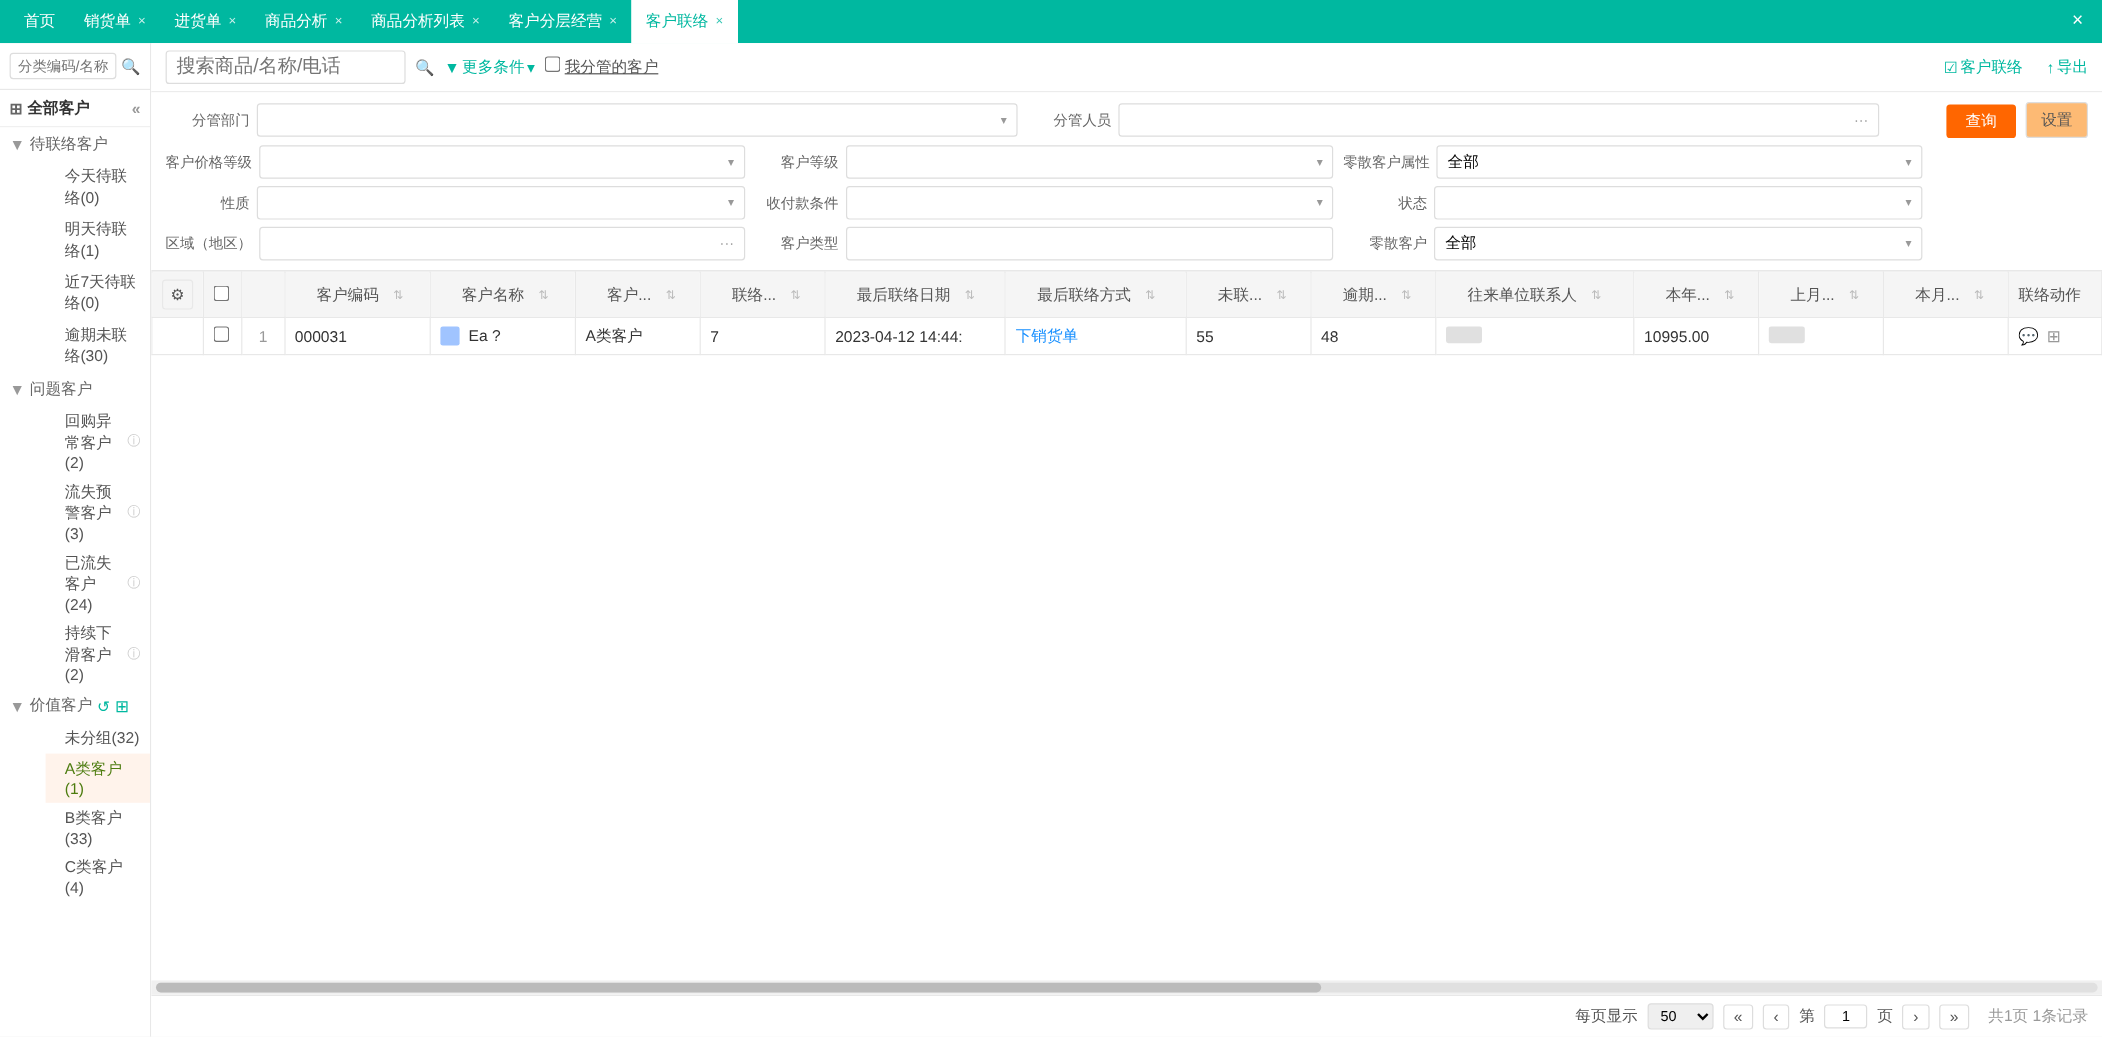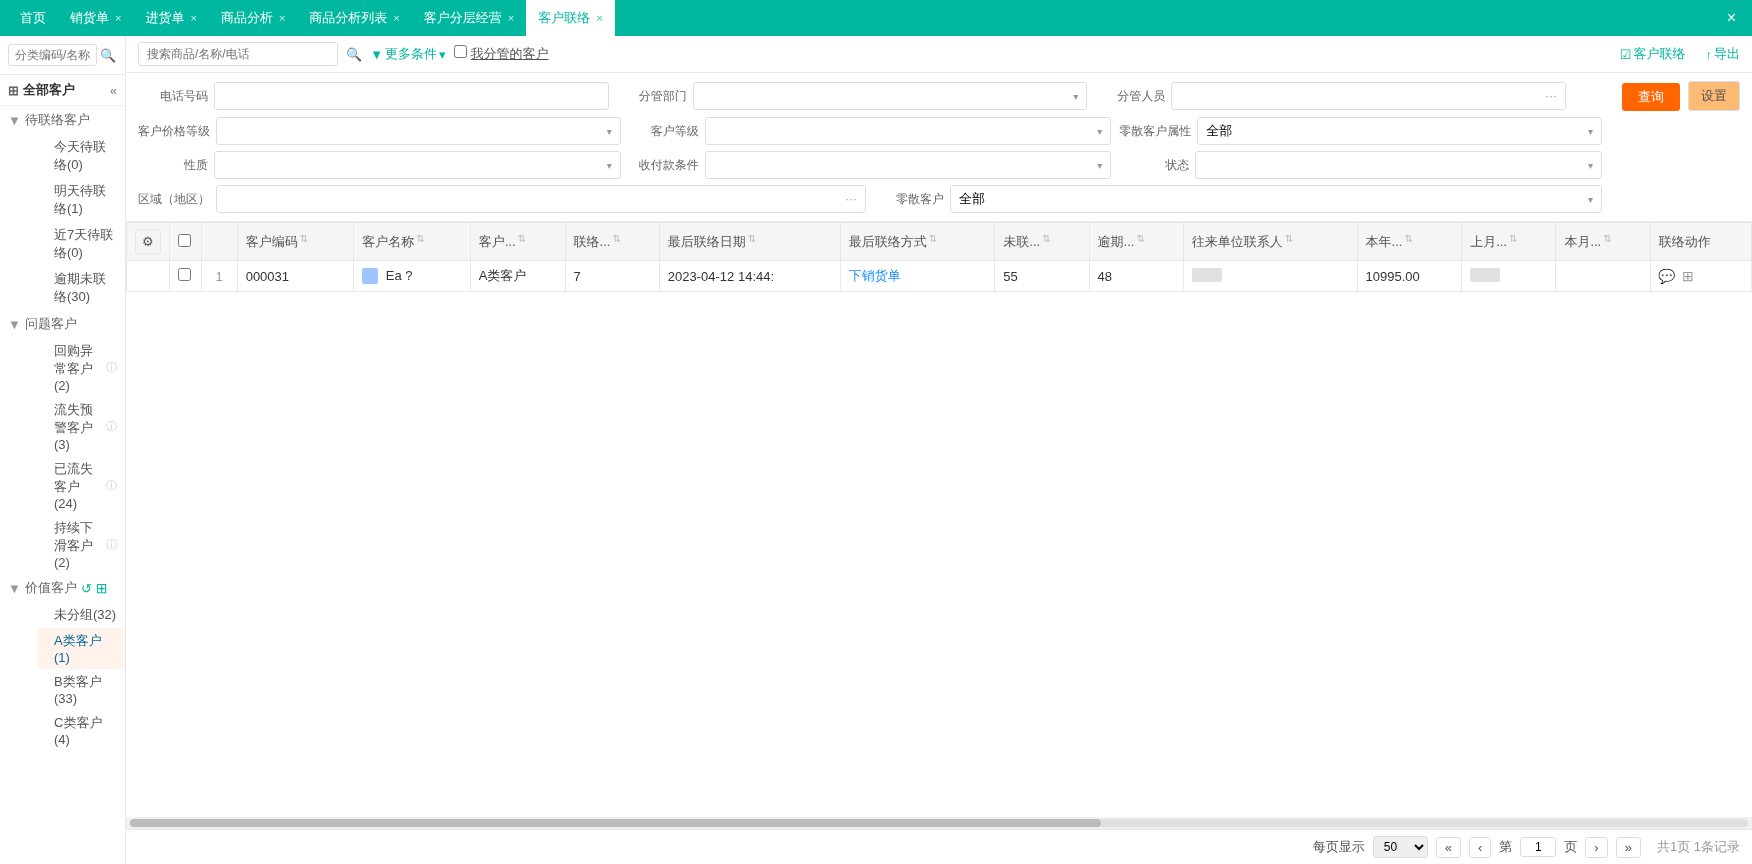--- a/index.html
+++ b/index.html
@@ -105,21 +105,21 @@
     .sidebar-group-label .arrow { margin-right: 4px; color: #999; }
     .sidebar-item {
       padding: 4px 8px 4px 16px;
       cursor: pointer;
       color: #555;
       font-size: 12px;
       display: flex;
       align-items: center;
       margin-left: 38px;
     }
-    .sidebar-item.active { background: #fff3eb; color: #0369a1; }
+    .sidebar-item.active { background: #fff3eb; color: #4d7c0f; }
     .sidebar-item .info-icon {
       color: #ccc;
       margin-left: 3px;
       font-size: 11px;
     }
 
     
     .content-area {
       flex: 1;
       display: flex;
@@ -135,21 +135,21 @@
       display: flex;
       align-items: center;
       gap: 8px;
       background: #fff;
     }
     .filter-search-input {
       border: 1px solid #ddd;
       border-radius: 3px;
       padding: 4px 8px;
       width: 200px;
-      font-size: 12px;
+      font-size: 16px;
       outline: none;
     }
     .filter-search-btn {
       color: #00b8a0;
       cursor: pointer;
     }
     .filter-more {
       color: #00b8a0;
       cursor: pointer;
       display: flex;
@@ -276,22 +276,23 @@
       text-align: left;
       white-space: nowrap;
       color: #555;
       font-weight: normal;
       position: sticky;
       top: 0;
       z-index: 1;
     }
     .data-table th .col-header {
       display: flex;
-      align-items: flex-start;
-      gap: 2px;
+      align-items: center;
+      gap: 12px;
+      margin-left: 18px;
     }
     .data-table th .sort-icon { color: #bbb; font-size: 10px; }
     .data-table td {
       border: 1px solid #e8e8e8;
       padding: 6px 8px;
       color: #333;
       white-space: nowrap;
     }
     .data-table .row-index { color: #999; text-align: center; }
     .data-table .link-text { color: #1890ff; cursor: pointer; text-decoration: none; }
@@ -515,24 +516,20 @@
         <div class="export-btn" style="margin-left:12px;">
           <span>↑</span>
           <span>导出</span>
         </div>
       </div>
 
       <div class="advanced-filter">
 
         <div class="filter-row">
           <div class="filter-field">
-            <label>电话号码</label>
-            <div class="filter-input"></div>
-          </div>
-          <div class="filter-field">
             <label>分管部门</label>
             <div class="filter-input">
               <span></span>
               <span class="chevron">▾</span>
             </div>
           </div>
           <div class="filter-field">
             <label>分管人员</label>
             <div class="filter-input">
               <span></span>
@@ -594,20 +591,26 @@
           </div>
           <div style="width: 130px;"></div>
         </div>
 
         <div class="filter-row">
           <div class="filter-field">
             <label>区域（地区）</label>
             <div class="filter-input">
               <span></span>
               <span class="dots">···</span>
+            </div>
+          </div>
+          <div class="filter-field">
+            <label>客户类型</label>
+            <div class="filter-input">
+              <span></span>
             </div>
           </div>
           <div class="filter-field">
             <label>零散客户</label>
             <div class="filter-input">
               <span>全部</span>
               <span class="chevron">▾</span>
             </div>
           </div>
           <div style="width: 130px;"></div>

